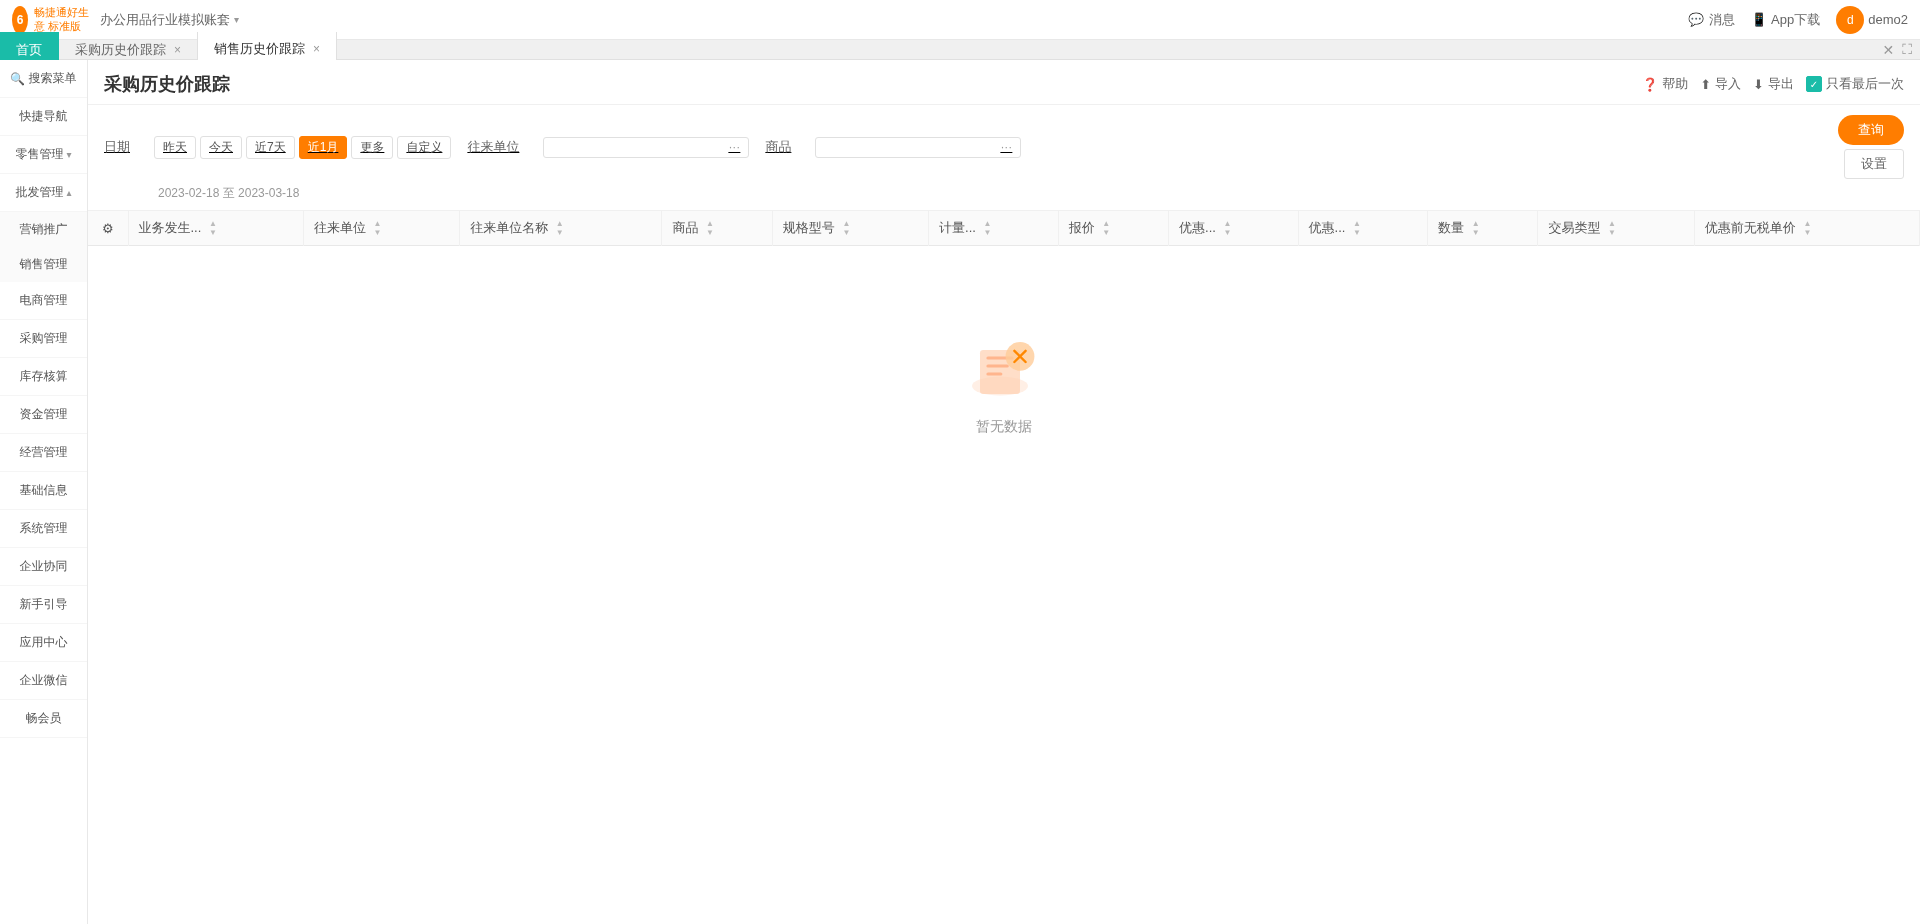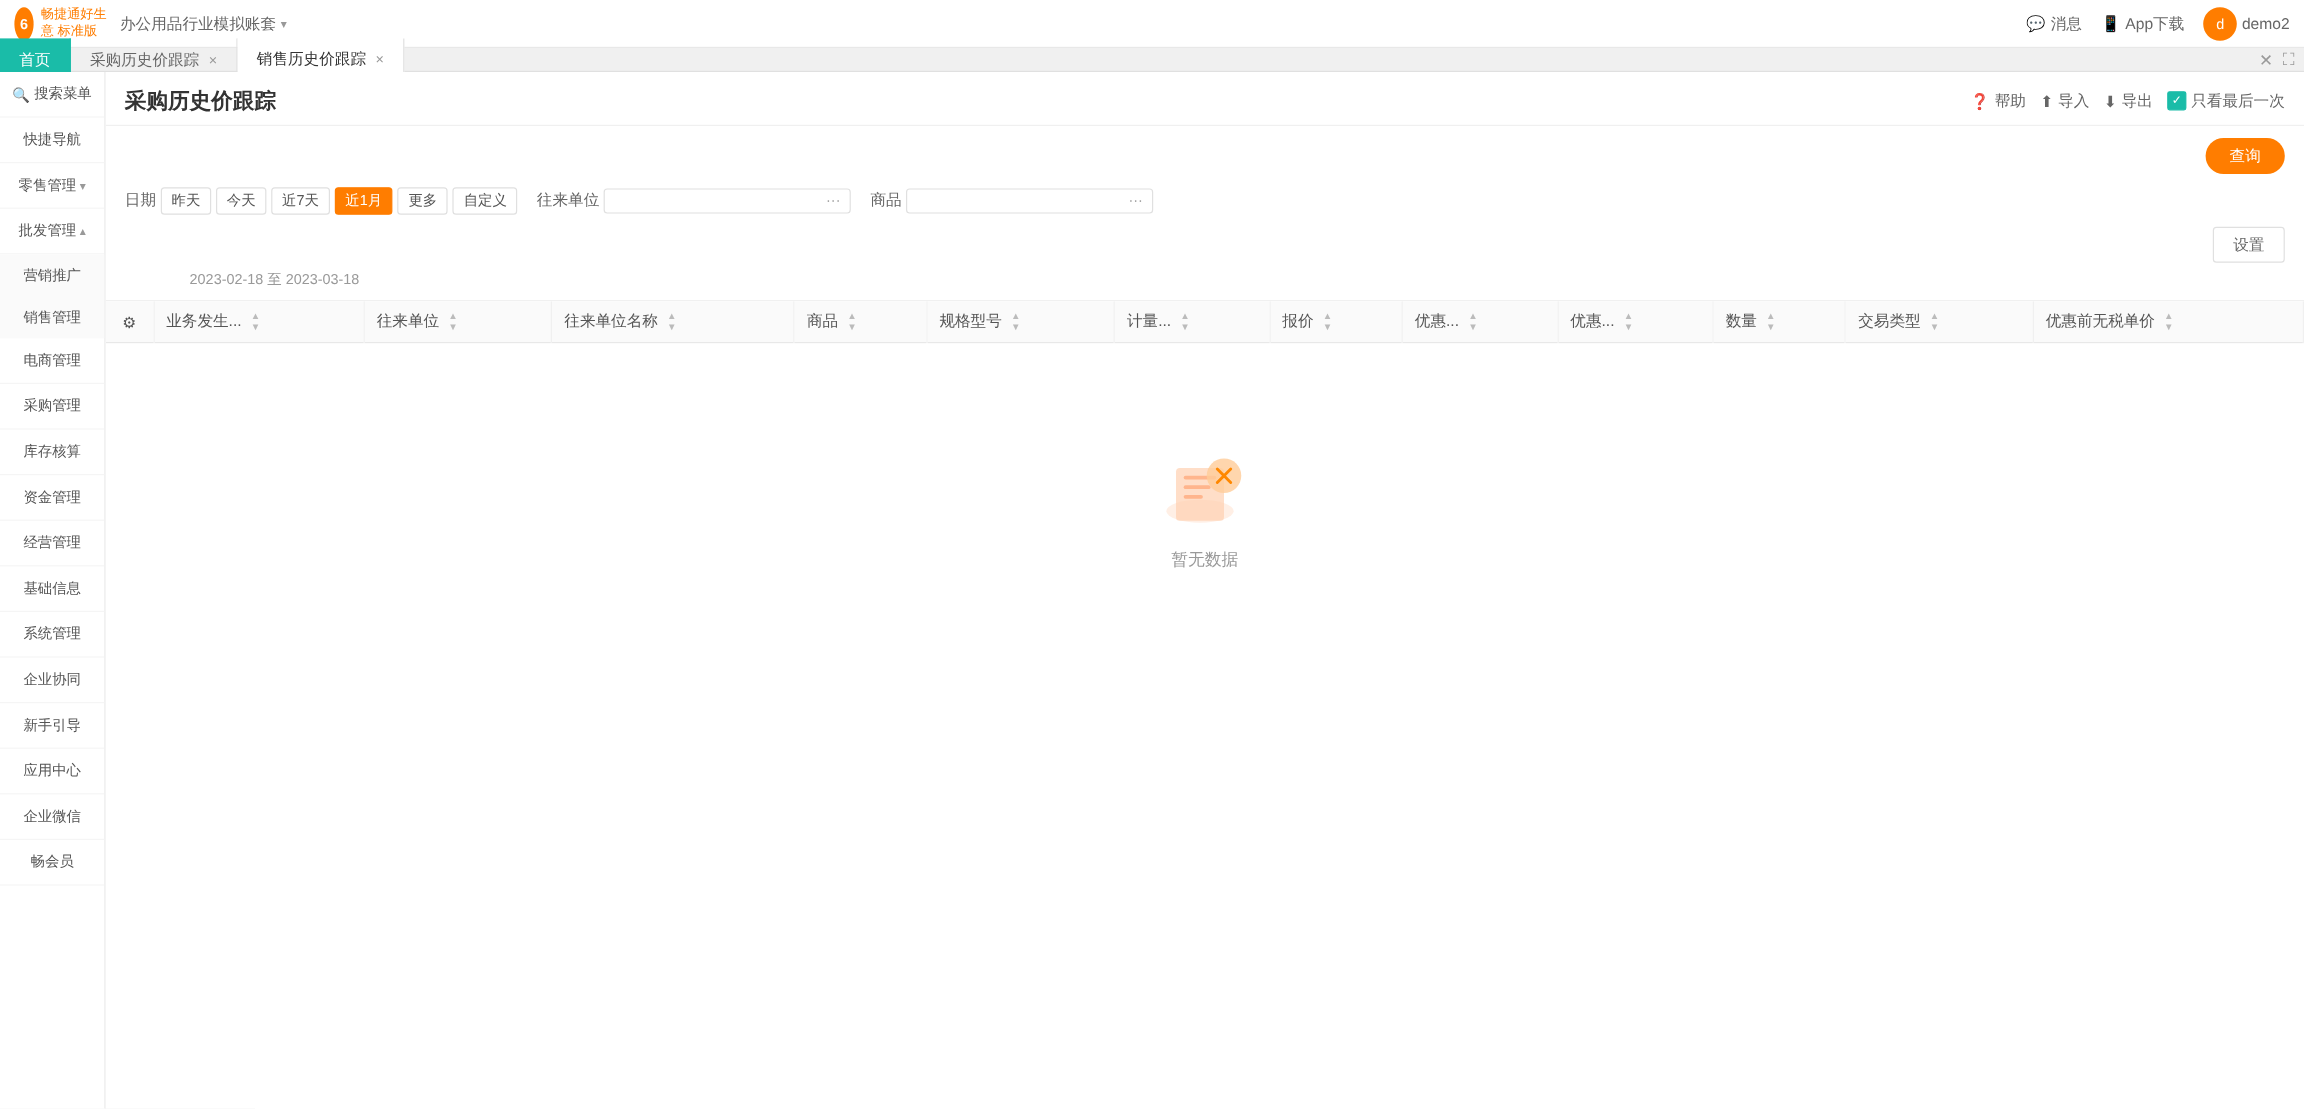--- a/index.html
+++ b/index.html
@@ -236,21 +236,22 @@
       border-radius: 2px;
       display: flex;
       align-items: center;
       justify-content: center;
       color: white;
       font-size: 10px;
     }
     .filter-group {
       display: flex;
       align-items: center;
-      gap: 4px;
+      gap: 24px;
+      text-decoration: underline;
     }
     .filter-label {
       color: #666;
       font-size: 13px;
       white-space: nowrap;
     }
     .date-filter-buttons {
       display: flex;
       align-items: center;
       gap: 4px;
@@ -307,21 +308,20 @@
       font-size: 13px;
     }
     .settings-btn {
       background: #fff;
       color: #666;
       border: 1px solid #e0e0e0;
       padding: 5px 16px;
       border-radius: 3px;
       cursor: pointer;
       font-size: 13px;
-      margin-top: 40px;
     }
 
     
     .table-container {
       flex: 1;
       overflow: auto;
     }
     table {
       width: 100%;
       border-collapse: collapse;

